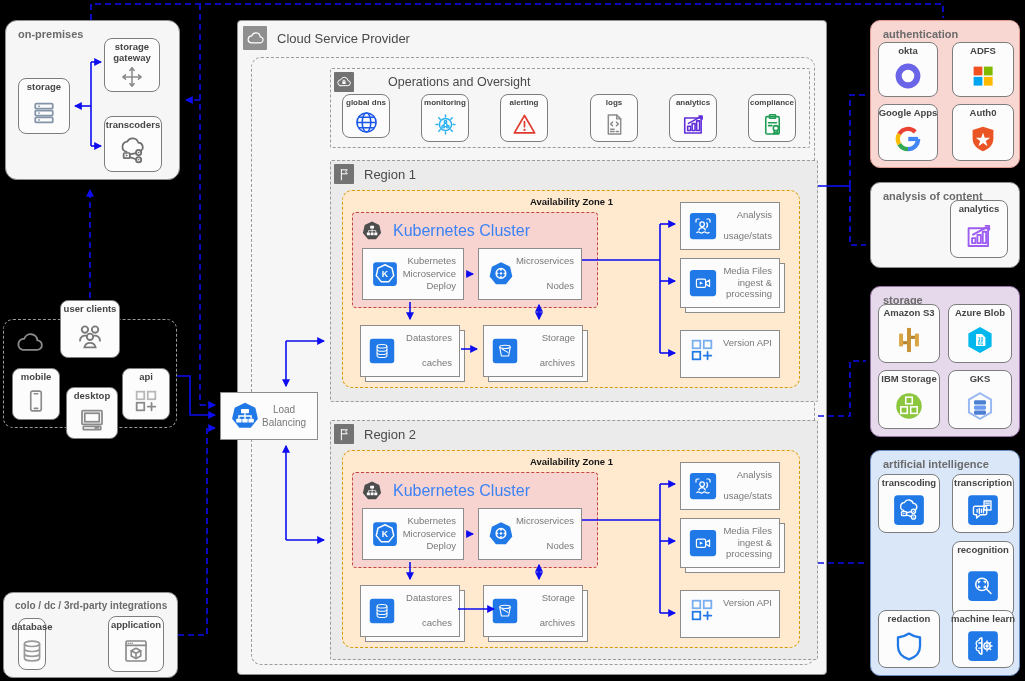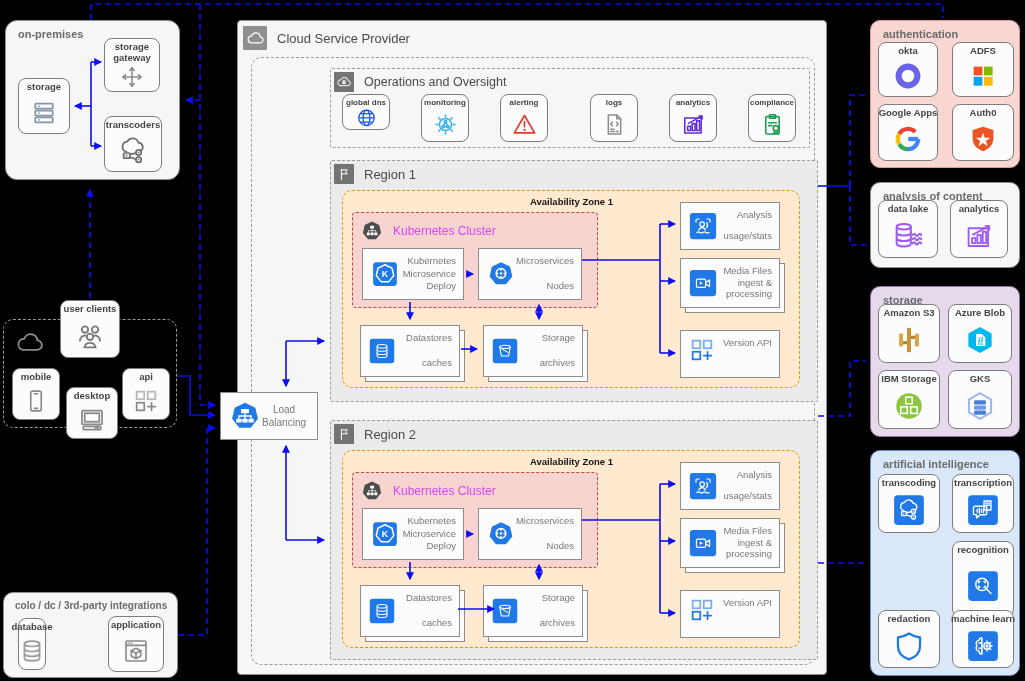--- a/index.html
+++ b/index.html
@@ -14,21 +14,21 @@
   .nbox{position:absolute;box-sizing:border-box;background:#fcfcfc;border:1px solid #8c8c8c;display:flex;align-items:center;padding:5px 7px;z-index:2;}
   .nbox .nlines{margin-left:auto;height:100%;display:flex;flex-direction:column;justify-content:space-between;align-items:flex-end;font-size:9.5px;color:#787878;line-height:1.15;padding:2px 0;box-sizing:border-box;}
   .nbox.single{align-items:flex-start;}
   .nbox.single .nlines{justify-content:flex-start;}
   .stacked{box-shadow:5px 5px 0 -1px #fcfcfc,5px 5px 0 0 #8c8c8c;}
   .tbar{position:absolute;display:flex;align-items:center;z-index:2;}
   .tico{display:flex;align-items:center;justify-content:center;background:#737373;border-radius:1px;}
   .ttext{font-size:13px;color:#4a4a4a;margin-left:10px;white-space:nowrap;}
   .azl{position:absolute;font-size:9.5px;font-weight:bold;color:#161616;z-index:2;}
   .clt{position:absolute;display:flex;align-items:center;z-index:2;}
-  .clt span{font-size:12px;color:#d946ef;margin-left:9px;white-space:nowrap;}
+  .clt span{font-size:16px;color:#3b82f6;margin-left:9px;white-space:nowrap;}
   .opscard b{font-size:8px;}
   .wires{position:absolute;left:0;top:0;width:1025px;height:681px;z-index:6;pointer-events:none;}
   .defs{position:absolute;width:0;height:0;overflow:hidden;}
 </style>
 </head>
 <body>
 
 <svg class="defs" xmlns="http://www.w3.org/2000/svg">
   <defs>
     <g id="sdef"></g>
@@ -407,29 +407,29 @@
     <span class="tico" style="width:24px;height:24px;background:#8f8f8f;">
         <svg width="19" height="19" viewBox="0 0 24 24" style="color:#fff">
           <use href="#s-cloud"></use>
         </svg>
       </span>
     <span class="ttext">Cloud Service Provider</span>
   </div>
   <div class="panel dashed" style="left:251px;top:57px;width:564px;height:608px;border:1px dashed #9b9b9b;border-radius:10px;background:transparent;"></div>
 
   <div class="panel dashed" style="left:330px;top:68px;width:480px;height:80px;border:1px dashed #9b9b9b;border-radius:2px;background:transparent;"></div>
-  <div class="tbar" style="left:334px;top:72px;">
+  <div class="tbar" style="left:334px;top:72px;gap:24px;">
     <span class="tico" style="width:20px;height:20px;">
         <svg width="16" height="16" viewBox="0 0 24 24" style="color:#fff">
           <use href="#s-cloudlock"></use>
         </svg>
       </span>
     <span class="ttext" style="font-size:12.5px;">Operations and Oversight</span>
   </div>
-  <div class="c opscard" style="left:342px;top:94px;width:48px;height:36px;">
+  <div class="c opscard" style="left:342px;top:94px;width:48px;height:44px;">
     <b>global dns</b>
     <svg width="27" height="27" viewBox="0 0 24 24" style="color:#1a57e8">
         <use href="#s-globe"></use>
       </svg>
   </div>
   <div class="c opscard" style="left:421px;top:94px;width:48px;height:48px;">
     <b>monitoring</b>
     <svg width="27" height="27" viewBox="0 0 24 24" style="color:#29b1ef">
         <use href="#s-monitor"></use>
       </svg>
@@ -663,26 +663,20 @@
   <div class="c" style="left:952px;top:104px;width:62px;height:57px;">
     <b>Auth0</b>
     <svg width="32" height="32" viewBox="0 0 24 24">
         <use href="#s-auth0"></use>
       </svg>
   </div>
 
   <div class="panel" style="left:870px;top:182px;width:150px;height:86px;background:#f7f7f7;border:1px solid #8f8f8f;">
     <div class="ptitle">analysis of content</div>
   </div>
-  <div class="c" style="left:878px;top:200px;width:60px;height:58px;">
-    <b>data lake</b>
-    <svg width="34" height="34" viewBox="0 0 24 24" style="color:#9d5cf2">
-        <use href="#s-dlake"></use>
-      </svg>
-  </div>
   <div class="c" style="left:950px;top:200px;width:58px;height:58px;">
     <b>analytics</b>
     <svg width="32" height="32" viewBox="0 0 24 24" style="color:#9d5cf2">
         <use href="#s-chart"></use>
       </svg>
   </div>
 
   <div class="panel" style="left:870px;top:286px;width:150px;height:151px;background:#e6d9ec;border:1px solid #9673a6;">
     <div class="ptitle">storage</div>
   </div>

